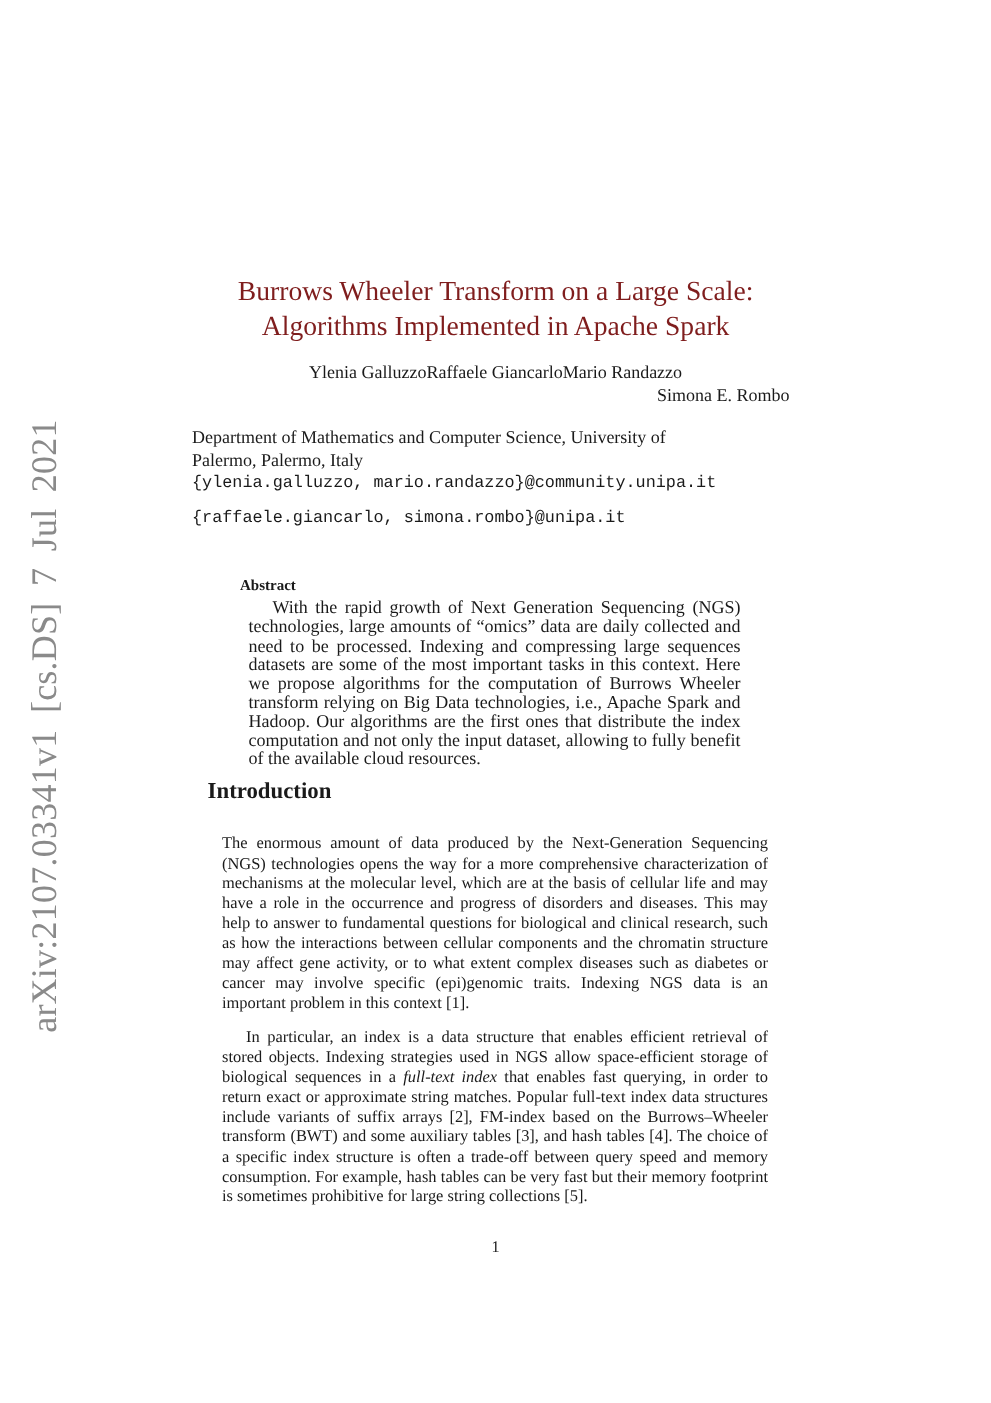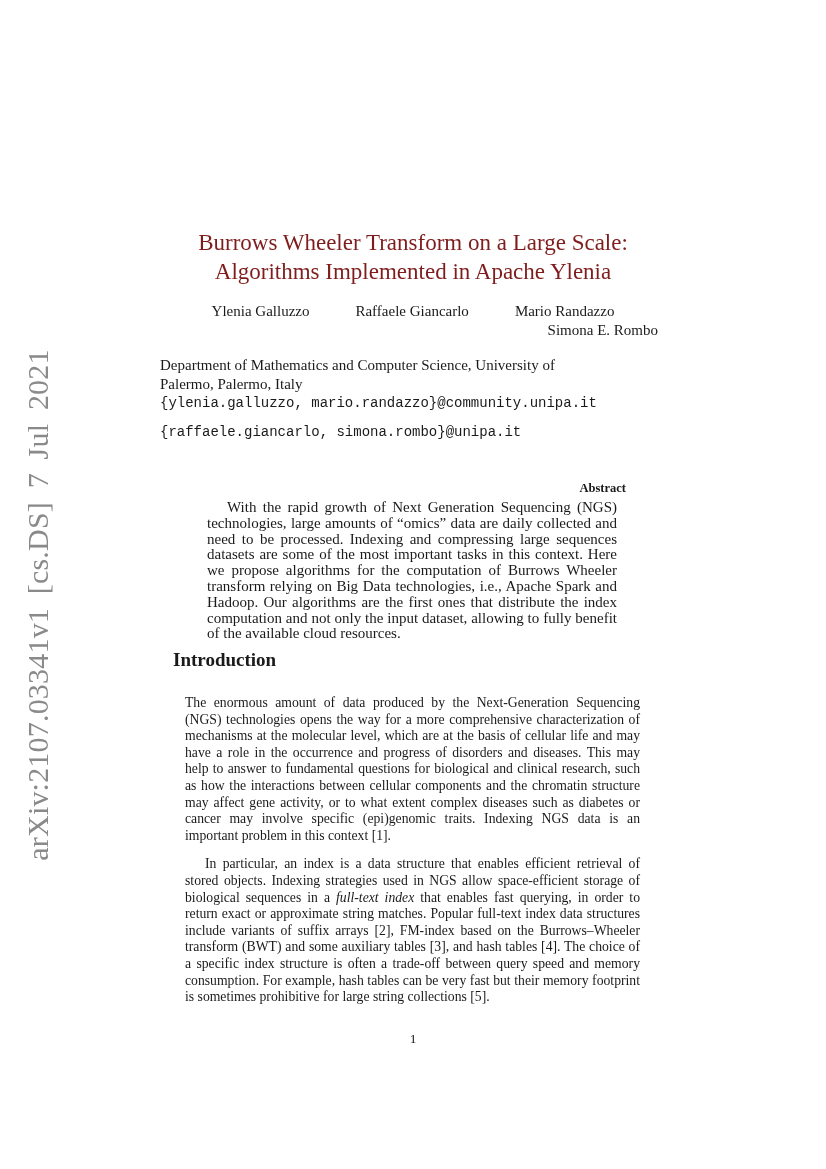--- a/index.html
+++ b/index.html
@@ -46,21 +46,20 @@
       position: absolute;
       left: 160px;
       width: 506px;
       top: 302px;
       font-size: 15px;
       line-height: 19px;
     }
     .authors-row {
       display: flex;
       justify-content: center;
-      gap: 46px;
     }
     .authors-row2 {
       text-align: right;
       padding-right: 8px;
     }
     .affil {
       position: absolute;
       left: 160px;
       width: 506px;
       top: 356px;
@@ -73,21 +72,21 @@
       font-size: 14px;
     }
     .email2 {
       margin-top: 10px;
     }
     .abstract-title {
       position: absolute;
       left: 200px;
       width: 426px;
       top: 481px;
-      text-align: right;
+      text-align: left;
       font-weight: bold;
       font-size: 12.5px;
     }
     .abstract-body {
       position: absolute;
       left: 207px;
       width: 410px;
       top: 500px;
       font-size: 15px;
       line-height: 15.8px;
@@ -131,21 +130,21 @@
   </style>
 </head>
 <body>
 
 <div class="page">
 
   <div class="arxiv-stamp">arXiv:2107.03341v1  [cs.DS]  7 Jul 2021</div>
 
   <div class="title">
     <div>Burrows Wheeler Transform on a Large Scale:</div>
-    <div>Algorithms Implemented in Apache Ylenia</div>
+    <div>Algorithms Implemented in Apache Spark</div>
   </div>
 
   <div class="authors">
     <div class="authors-row">
       <span>Ylenia Galluzzo</span>
       <span>Raffaele Giancarlo</span>
       <span>Mario Randazzo</span>
     </div>
     <div class="authors-row2">
       <span>Simona E. Rombo</span>

